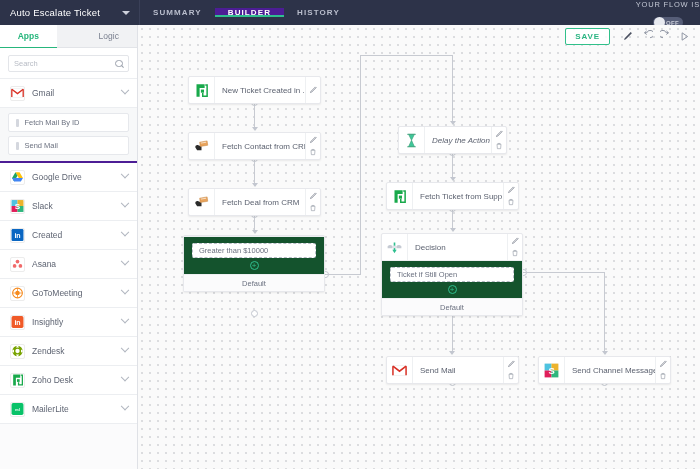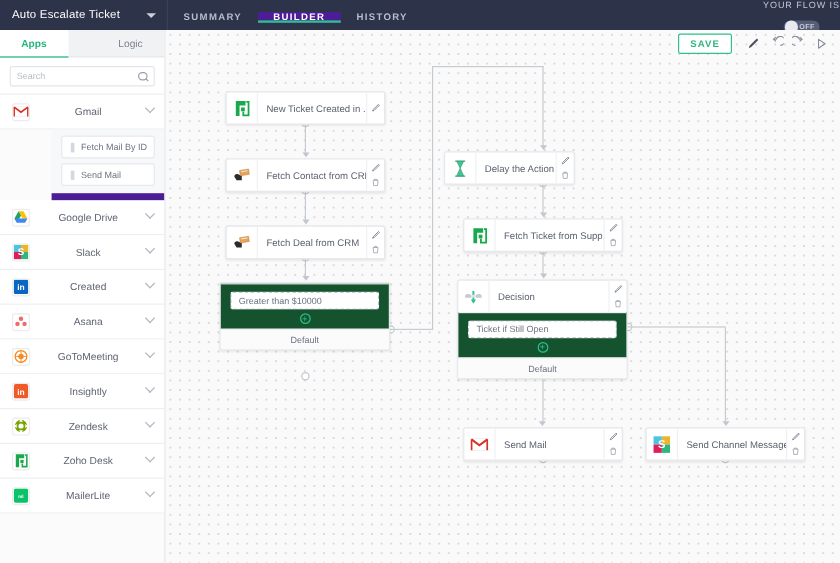--- a/index.html
+++ b/index.html
@@ -18,21 +18,21 @@
   }
   .flow-title-box {
     width: 140px; display: flex; align-items: center; justify-content: space-between;
     padding: 0 9px 0 10px; border-right: 1px solid #3a4058;
   }
   .flow-title { color: #ffffff; font-size: 9.5px; letter-spacing: .2px; white-space: nowrap; }
   .caret-down {
     width: 0; height: 0; border-left: 4px solid transparent; border-right: 4px solid transparent;
     border-top: 4.5px solid #cdd0db;
   }
-  .htabs { display: flex; align-items: flex-start; margin-top: 10px; }
+  .htabs { display: flex; align-items: center; }
   .htab {
     display: flex; align-items: center; padding: 0 13px;
     color: #b9bdcc; font-size: 8px; font-weight: bold; letter-spacing: 1.1px;
     position: relative;
   }
   .htab.active { background: #4c1d95; color: #ffffff; }
   .htab.active::after {
     content: ""; position: absolute; left: 0; right: 0; bottom: 0; height: 2px; background: #2fbf8f;
   }
   .hright {
@@ -87,40 +87,40 @@
     content: ""; position: absolute; width: 5.5px; height: 5.5px; border: 1px solid #9aa0ab;
     border-radius: 50%; top: 0; left: 0;
   }
   .mag::after {
     content: ""; position: absolute; width: 3px; height: 1px; background: #9aa0ab;
     transform: rotate(45deg); bottom: 1px; right: -0.5px;
   }
 
   .app-row {
     height: 29px; display: flex; align-items: center; padding: 0 9px 0 10px;
-    background: #fff; border-bottom: 1px solid #eceef1; gap: 7px; text-align: center;
+    background: #fff; border-bottom: 1px solid #eceef1; gap: 7px;
   }
   .app-icon {
     width: 15px; height: 15px; border-radius: 2px; flex: none;
     display: flex; align-items: center; justify-content: center;
     font-size: 8px; font-weight: bold; color: #fff; overflow: hidden;
     border: 1px solid #ececec; background: #fff;
   }
   .app-name { font-size: 8.5px; color: #5e6472; flex: 1; }
   .chev {
     width: 6px; height: 6px; border-right: 1px solid #b0b5bf; border-bottom: 1px solid #b0b5bf;
     transform: rotate(45deg) translate(-2px,-2px); flex: none;
   }
   .sub-row {
     margin: 4px 8px; height: 19px; border: 1px solid #e6e8ec; border-radius: 2px;
     background: #fff; display: flex; align-items: center; gap: 6px; padding-left: 7px;
   }
   .grip { width: 2.5px; height: 8px; background: #d4d7de; border-radius: 1px; flex: none; }
   .sub-label { font-size: 7.5px; color: #6c7280; }
-  .sub-wrap { background: #f7f8f9; padding: 1px 0 2px 0; border-bottom: 6px solid #4c1d95; margin-left: 43px; }
+  .sub-wrap { background: #f7f8f9; padding: 1px 0 2px 0; border-bottom: 2px solid #4c1d95; }
 
   
   .canvas {
     position: absolute; top: 25px; left: 138px; width: 562px; height: 444px;
     background-color: #fafafa;
     background-image: radial-gradient(#d9dadd 0.7px, transparent 0.8px);
     background-size: 8px 8px;
     overflow: hidden;
   }
   .canvas-toolbar {
@@ -474,21 +474,21 @@
             </div>
           </div>
         </div>
         <div class="node" style="left: 45px; top: 210px; width: 142px;">
           <div class="branch-area">
             <div class="branch-box">Greater than $10000</div>
             <div class="plus-circle">+</div>
           </div>
           <div class="default-row">Default</div>
         </div>
-        <div class="node" style="left: 232px; top: 101px; width: 109px;">
+        <div class="node" style="left: 260px; top: 101px; width: 109px; font-style: italic;">
           <div class="node-head">
             <div class="node-ico">
               <svg width="15" height="15" viewBox="0 0 24 24">
                 <path d="M6 2 L18 2 M6 22 L18 22" stroke="#3a9f77" stroke-width="1.8" stroke-linecap="round"></path>
                 <path d="M7.5 2.5 L16.5 2.5 L12 11.5 L16.5 21.5 L7.5 21.5 L12 11.5 Z" fill="#3fc79a" stroke="#3a9f77" stroke-width="1"></path>
               </svg>
             </div>
             <div class="node-label">Delay the Action</div>
             <div class="node-actions">
               <div class="act">

